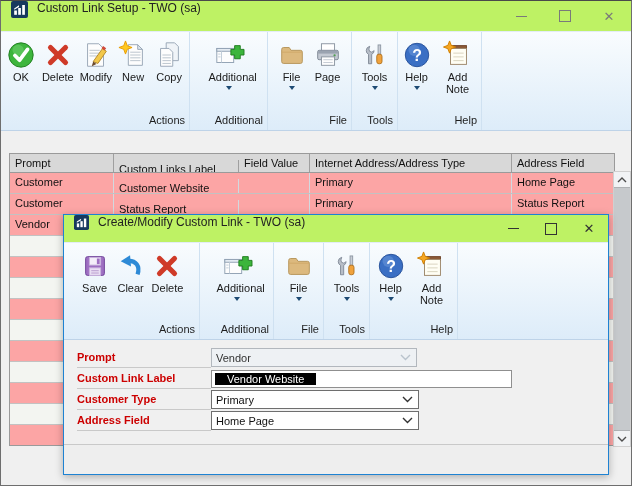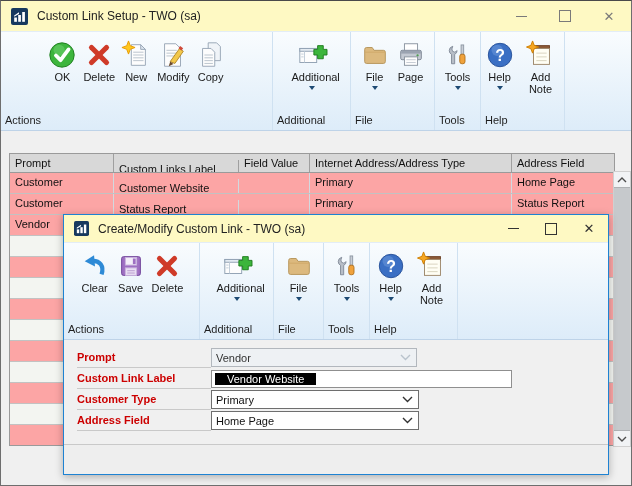--- a/index.html
+++ b/index.html
@@ -1,35 +1,35 @@
 <!DOCTYPE html>
 <html><head>
 <meta charset="utf-8">
 <style>
   html,body{margin:0;padding:0;background:#fff;font-family:"Liberation Sans",sans-serif;}
   .win{position:relative;width:632px;height:486px;box-sizing:border-box;border:1px solid #6e6e6e;border-top-color:#4a4a4a;background:#f0f0f0;overflow:hidden;}
   
-  .titlebar{position:absolute;left:0;top:0;right:0;height:30px;background:#fef9c3;display:flex;align-items:center;}
+  .titlebar{position:absolute;left:0;top:0;right:0;height:30px;background:#bef264;display:flex;align-items:flex-start;}
   .appicon{margin-left:10px;width:17px;height:17px;flex:0 0 auto;}
   .title{margin-left:9px;font-size:12px;color:#222;white-space:nowrap;}
   .winctrls{margin-left:auto;display:flex;height:100%;}
   .wbtn{width:44px;height:100%;display:flex;align-items:center;justify-content:center;color:#7a7a7a;}
   .g-min{width:11px;height:1px;background:#7a7a7a;}
   .g-max{width:10px;height:10px;border:1px solid #7a7a7a;}
   .g-close{font-size:13px;line-height:13px;color:#7a7a7a;}
   
   .ribbon{position:absolute;left:0;right:0;display:flex;align-items:stretch;background:linear-gradient(#f9fcfe,#ddecf9);border-top:1px solid #e3edf6;border-bottom:1px solid #bed3e8;}
   .rgroup{display:flex;flex-direction:column;border-right:1px solid #cfe1f1;box-sizing:border-box;flex:0 0 auto;}
   .rfill{flex:1 1 auto;}
   .rbtns{flex:1;display:flex;justify-content:center;align-items:flex-start;padding-top:5px;}
   .tbtn{display:flex;flex-direction:column;align-items:center;padding:1px 3px;cursor:default;}
   .ticon{height:33px;display:flex;align-items:center;justify-content:center;}
   .tlabel{font-size:11px;line-height:12px;color:#1a1a1a;text-align:center;white-space:pre-line;max-width:40px;}
   .caret{width:0;height:0;border-left:3.5px solid transparent;border-right:3.5px solid transparent;border-top:4px solid #1d4a74;margin-top:3px;}
-  .glabel{font-size:11px;color:#1f1f1f;text-align:left;padding:1px 4px 4px;}
+  .glabel{font-size:11px;color:#1f1f1f;text-align:right;padding:1px 4px 4px;}
   
   .gridwrap{position:absolute;left:8px;top:152px;width:604px;border:1px solid #9a9a9a;background:#fff;}
   .thead{display:flex;height:18px;background:#d8d8d8;border-bottom:1px solid #9a9a9a;}
   .thead .cell{font-size:11px;color:#111;line-height:18px;border-right:1px solid #9f9f9f;}
   .trow{display:flex;height:20px;background:#fca5a5;border-bottom:1px solid #c2c2c2;}
   .trow.alt{background:#f3f5f1;}
   .trow .cell{font-size:11px;color:#111;line-height:19px;border-right:1px solid #d2d9df;}
   .cell{box-sizing:border-box;padding-left:5px;overflow:hidden;white-space:nowrap;}
   .c0{width:104px;}.c1{width:125px;margin-top:6px;}.c2{width:71px;}.c3{width:202px;}.c4{width:102px;border-right:none!important;}
   
@@ -76,21 +76,21 @@
       <div class="wbtn">
           <span class="g-max"></span>
         </div>
       <div class="wbtn">
           <span class="g-close">✕</span>
         </div>
     </div>
   </div>
 
   <div class="ribbon" style="top:30px;height:98px;">
-    <div class="rgroup" style="width:272px">
+    <div class="rgroup" style="width:189px">
       <div class="rbtns">
         <div class="tbtn">
           <span class="ticon">
               <svg width="30" height="30" viewBox="0 0 32 32">
                 <circle cx="16" cy="16" r="13" fill="#3db53d" stroke="#1e7d1e"></circle>
                 <circle cx="13" cy="11" r="6" fill="#6fd06f" opacity="0.55"></circle>
                 <path d="M9.5 16.5 l5 5 L23 10" stroke="#fff" stroke-width="4" fill="none" stroke-linecap="round" stroke-linejoin="round"></path>
               </svg>
             </span>
           <span class="tlabel">OK</span>
@@ -98,52 +98,52 @@
         <div class="tbtn">
           <span class="ticon">
               <svg width="30" height="30" viewBox="0 0 32 32">
                 <g stroke="#cf3a28" stroke-width="5.5" stroke-linecap="round">
                   <line x1="8" y1="8" x2="24" y2="24"></line>
                   <line x1="24" y1="8" x2="8" y2="24"></line>
                 </g>
               </svg>
             </span>
           <span class="tlabel">Delete</span>
+        </div>
+        <div class="tbtn">
+          <span class="ticon">
+              <svg width="30" height="30" viewBox="0 0 32 32">
+                <path d="M7 4 h12 l5 5 v19 H7 Z" fill="#fdfdfd" stroke="#97a5b5"></path>
+                <g stroke="#b9c2cc">
+                  <line x1="9" y1="11" x2="20" y2="11"></line>
+                  <line x1="9" y1="14" x2="20" y2="14"></line>
+                  <line x1="9" y1="17" x2="20" y2="17"></line>
+                </g>
+                <polygon points="13,23 23,9 27,12 18,25" fill="#f2c84b" stroke="#b3872a"></polygon>
+                <polygon points="13,23 11.5,28 16.5,25.5" fill="#6b4a2d"></polygon>
+                <rect x="22.2" y="7.2" width="4" height="3" transform="rotate(36 24 9)" fill="#d04a3a"></rect>
+              </svg>
+            </span>
+          <span class="tlabel">Modify</span>
         </div>
         <div class="tbtn">
           <span class="ticon">
               <svg width="30" height="30" viewBox="0 0 32 32">
                 <path d="M11 5 h10 l5 5 v17 H11 Z" fill="#fdfdfd" stroke="#97a5b5"></path>
                 <path d="M21 5 l5 5 h-5 Z" fill="#dde5ee" stroke="#97a5b5"></path>
                 <g stroke="#b9c2cc">
                   <line x1="13" y1="13" x2="24" y2="13"></line>
                   <line x1="13" y1="16" x2="24" y2="16"></line>
                   <line x1="13" y1="19" x2="24" y2="19"></line>
                   <line x1="13" y1="22" x2="24" y2="22"></line>
                 </g>
                 <path d="M8 1 L9.9 6.1 15 8 L9.9 9.9 8 15 L6.1 9.9 1 8 L6.1 6.1 Z" fill="#ffc820" stroke="#e89b00"></path>
               </svg>
             </span>
           <span class="tlabel">New</span>
-        </div>
-        <div class="tbtn">
-          <span class="ticon">
-              <svg width="30" height="30" viewBox="0 0 32 32">
-                <path d="M7 4 h12 l5 5 v19 H7 Z" fill="#fdfdfd" stroke="#97a5b5"></path>
-                <g stroke="#b9c2cc">
-                  <line x1="9" y1="11" x2="20" y2="11"></line>
-                  <line x1="9" y1="14" x2="20" y2="14"></line>
-                  <line x1="9" y1="17" x2="20" y2="17"></line>
-                </g>
-                <polygon points="13,23 23,9 27,12 18,25" fill="#f2c84b" stroke="#b3872a"></polygon>
-                <polygon points="13,23 11.5,28 16.5,25.5" fill="#6b4a2d"></polygon>
-                <rect x="22.2" y="7.2" width="4" height="3" transform="rotate(36 24 9)" fill="#d04a3a"></rect>
-              </svg>
-            </span>
-          <span class="tlabel">Modify</span>
         </div>
         <div class="tbtn">
           <span class="ticon">
               <svg width="30" height="30" viewBox="0 0 32 32">
                 <path d="M13 3 h9 l4 4 v15 h-13 Z" fill="#f0f4f8" stroke="#97a5b5"></path>
                 <path d="M7 9 h9 l4 4 v15 H7 Z" fill="#fdfdfd" stroke="#97a5b5"></path>
                 <g stroke="#b9c2cc">
                   <line x1="9" y1="16" x2="18" y2="16"></line>
                   <line x1="9" y1="19" x2="18" y2="19"></line>
                   <line x1="9" y1="22" x2="18" y2="22"></line>
@@ -399,40 +399,40 @@
           </div>
       </div>
     </div>
 
     <div class="ribbon">
       <div class="rgroup" style="width:136px">
         <div class="rbtns">
           <div class="tbtn">
             <span class="ticon">
                 <svg width="30" height="30" viewBox="0 0 32 32">
-                  <path d="M23 25 C26 16 21 10 13 10.5" fill="none" stroke="#2e8ad6" stroke-width="4.5"></path>
-                  <polygon points="15,4.5 5,11 16,16.5" fill="#2e8ad6"></polygon>
-                </svg>
-              </span>
-            <span class="tlabel">Clear</span>
-          </div>
-          <div class="tbtn">
-            <span class="ticon">
-                <svg width="30" height="30" viewBox="0 0 32 32">
                   <rect x="6" y="6" width="20" height="20" rx="2" fill="#9e6fc2" stroke="#6d3f96"></rect>
                   <rect x="10" y="7" width="12" height="8" fill="#f4eef9" stroke="#c9b3dd"></rect>
                   <rect x="18" y="8" width="3" height="6" fill="#9e6fc2"></rect>
                   <rect x="10" y="18" width="12" height="8" fill="#e9def3" stroke="#c9b3dd"></rect>
                   <g stroke="#b79ccf">
                     <line x1="12" y1="21" x2="20" y2="21"></line>
                     <line x1="12" y1="23.5" x2="20" y2="23.5"></line>
                   </g>
                 </svg>
               </span>
             <span class="tlabel">Save</span>
+          </div>
+          <div class="tbtn">
+            <span class="ticon">
+                <svg width="30" height="30" viewBox="0 0 32 32">
+                  <path d="M23 25 C26 16 21 10 13 10.5" fill="none" stroke="#2e8ad6" stroke-width="4.5"></path>
+                  <polygon points="15,4.5 5,11 16,16.5" fill="#2e8ad6"></polygon>
+                </svg>
+              </span>
+            <span class="tlabel">Clear</span>
           </div>
           <div class="tbtn">
             <span class="ticon">
                 <svg width="30" height="30" viewBox="0 0 32 32">
                   <g stroke="#cf3a28" stroke-width="5.5" stroke-linecap="round">
                     <line x1="8" y1="8" x2="24" y2="24"></line>
                     <line x1="24" y1="8" x2="8" y2="24"></line>
                   </g>
                 </svg>
               </span>

